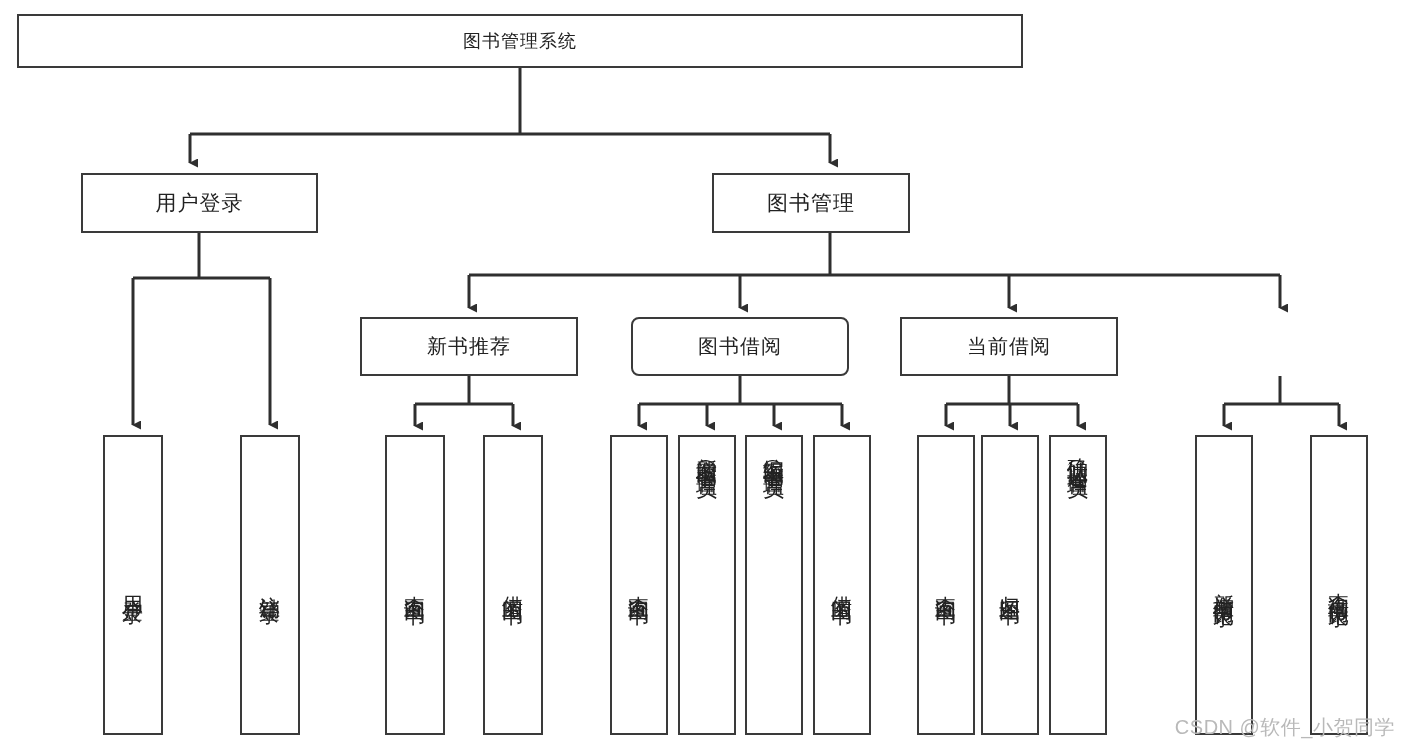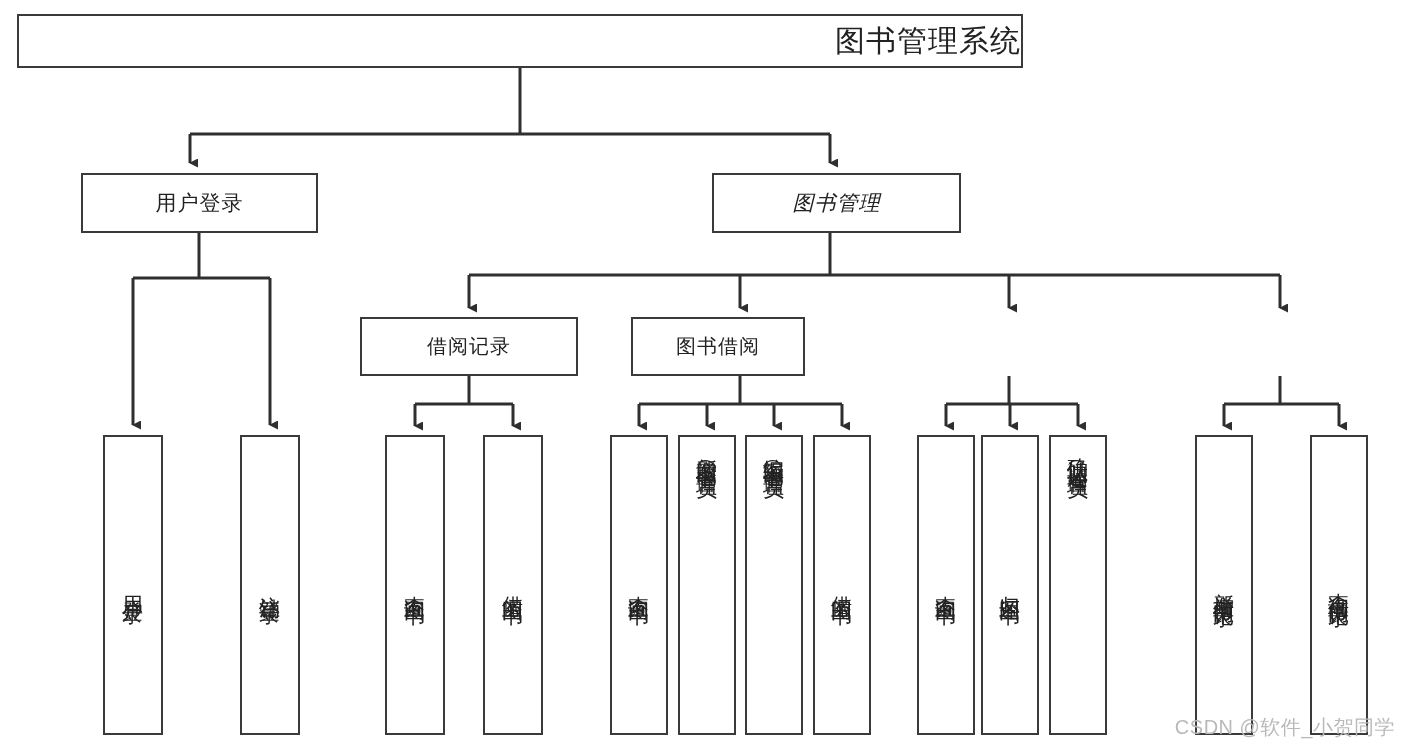--- a/index.html
+++ b/index.html
@@ -31,22 +31,21 @@
     box-sizing: border-box;
     border: 2px solid #3a3a3a;
     background: #ffffff;
     display: flex;
     align-items: center;
     justify-content: center;
     color: #222222;
     overflow: hidden;
   }
   .node.root {
-    font-size: 30px;
-    justify-content: flex-end;
+    font-size: 18px;
   }
   .node.lvl1 {
     font-size: 21px;
   }
   .node.lvl2 {
     font-size: 20px;
   }
   .node.leaf {
     font-size: 21px;
     padding-top: 4px;
@@ -135,32 +134,35 @@
   </svg>
 
   <div class="node root" style="left:17px; top:14px; width:1006px; height:54px;">
     <span class="htext">图书管理系统</span>
   </div>
 
   <div class="node lvl1" style="left:81px; top:173px; width:237px; height:60px;">
     <span class="htext">用户登录</span>
   </div>
 
-  <div class="node lvl1" style="left:712px; top:173px; width:249px; height:60px;font-style:italic;">
+  <div class="node lvl1" style="left:712px; top:173px; width:198px; height:60px;">
     <span class="htext">图书管理</span>
   </div>
 
   <div class="node lvl2" style="left:360px; top:317px; width:218px; height:59px;">
-    <span class="htext">借阅记录</span>
-  </div>
-
-  <div class="node lvl2" style="left:631px; top:317px; width:174px; height:59px;">
+    <span class="htext">新书推荐</span>
+  </div>
+
+  <div class="node lvl2" style="left:631px; top:317px; width:218px; height:59px;border-radius:8px;">
     <span class="htext">图书借阅</span>
   </div>
 
+  <div class="node lvl2" style="left:900px; top:317px; width:218px; height:59px;">
+    <span class="htext">当前借阅</span>
+  </div>
 
 
   <div class="node leaf centered" style="left:103px; top:435px; width:60px; height:300px;">
     <span class="vtext">用户登录</span>
   </div>
 
   <div class="node leaf centered" style="left:240px; top:435px; width:60px; height:300px;">
     <span class="vtext">注销登录</span>
   </div>
 

